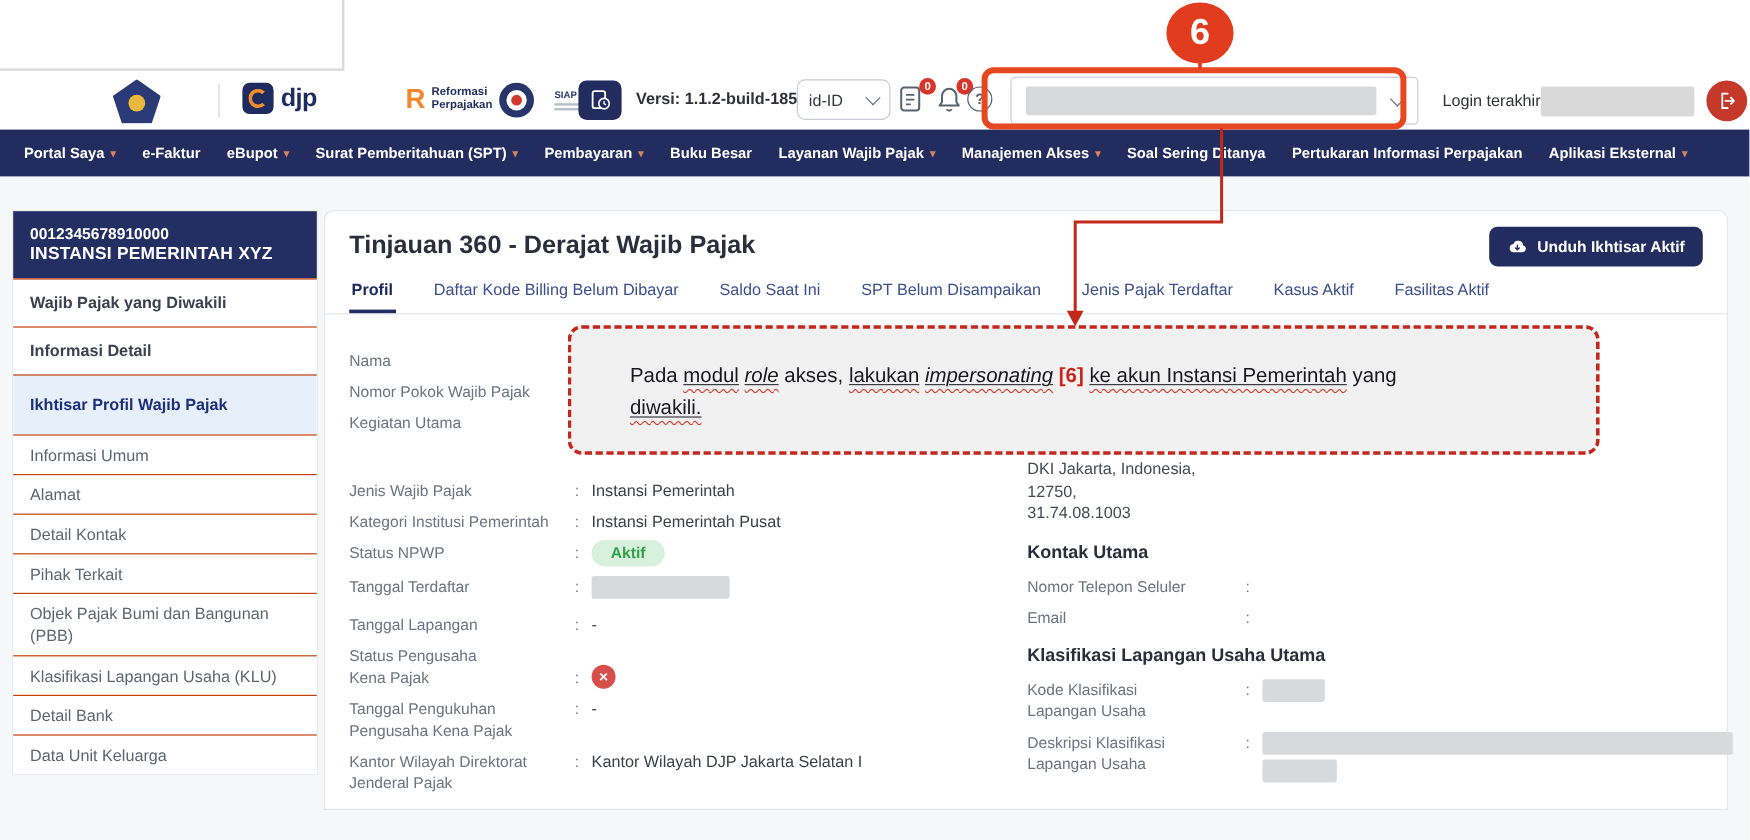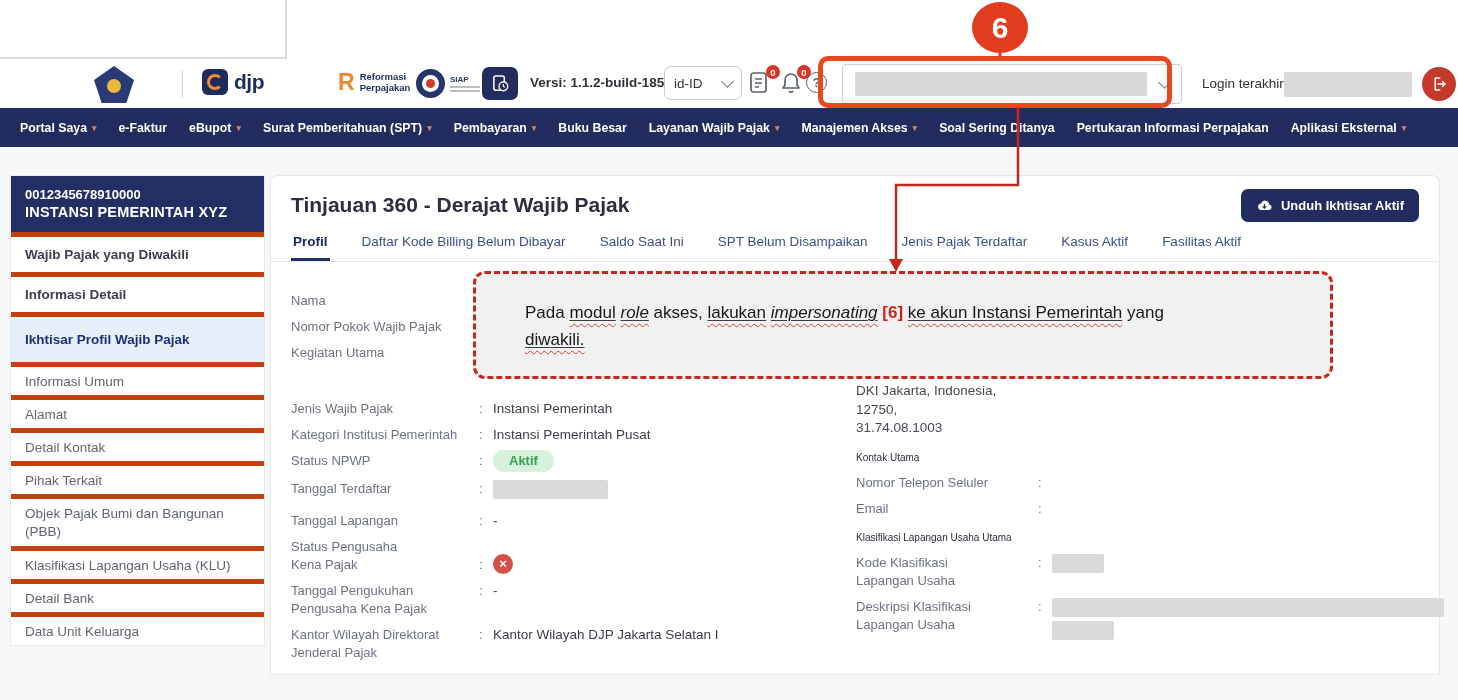--- a/index.html
+++ b/index.html
@@ -20,21 +20,21 @@
     clip-path:polygon(50% 0,100% 38%,81% 100%,19% 100%,0 38%);}
   .logo-pentagon .core{position:absolute;left:13px;top:13px;width:14px;height:14px;border-radius:50%;background:#e8b93c;}
   .logo-divider{position:absolute;left:166px;top:10px;width:1px;height:28px;background:#d2d4d8;}
   .logo-djp{position:absolute;left:186px;top:9px;display:flex;align-items:center;gap:6px;}
   .djp-ic{width:26px;height:26px;background:#1d2b5e;border-radius:6px;position:relative;}
   .djp-ic::before{content:"";position:absolute;left:5px;top:5px;width:10px;height:10px;border:3px solid #f08c2e;border-radius:50%;border-right-color:transparent;}
   .djp-txt{font-size:21px;font-weight:bold;color:#1d2b5e;letter-spacing:-0.5px;}
   .logo-ref{position:absolute;left:322px;top:10px;display:flex;align-items:center;gap:5px;}
   .ref-r{font-size:23px;font-weight:bold;color:#f0862e;line-height:24px;}
   .ref-txt{font-size:9.5px;font-weight:bold;color:#1d2b5e;line-height:11px;}
-  .logo-siap{position:absolute;left:400px;top:9px;display:flex;align-items:center;gap:5px;}
+  .logo-siap{position:absolute;left:400px;top:9px;display:flex;align-items:center;gap:17px;}
   .siap-c{width:29px;height:29px;border-radius:50%;background:#27356b;position:relative;}
   .siap-c::before{content:"";position:absolute;left:6px;top:6px;width:17px;height:17px;border-radius:50%;background:#fff;}
   .siap-c::after{content:"";position:absolute;left:10px;top:10px;width:9px;height:9px;border-radius:50%;background:#d03a2b;}
   .siap-txt{font-size:8px;font-weight:bold;color:#27356b;line-height:9px;}
   .siap-sub{width:30px;height:2px;background:#b9bdc6;margin-top:2px;}
 
   .version-btn{position:absolute;left:466px;top:7px;width:36px;height:33px;background:#222c5e;border-radius:7px;
     display:flex;align-items:center;justify-content:center;cursor:pointer;}
   .version-text{position:absolute;left:514px;top:15px;font-size:13.5px;font-weight:600;color:#2f3136;}
   .lang-select{position:absolute;left:648px;top:6px;height:34px;width:78px;border:1px solid #c7ccd3;border-radius:7px;
@@ -60,21 +60,21 @@
   .mainnav{position:absolute;left:0;top:108px;width:1458px;height:39px;background:#222c5e;z-index:20;
     display:flex;align-items:center;gap:22px;padding-left:20px;box-sizing:border-box;}
   .nitem{display:flex;align-items:center;gap:5px;color:#fff;font-size:12.3px;font-weight:bold;white-space:nowrap;cursor:pointer;}
   .caret{font-size:9px;color:#d4845a;line-height:10px;}
 
   
   .sidebar{position:absolute;left:10px;top:175px;width:255px;background:#fff;border:1px solid #e8eaed;z-index:5;box-sizing:border-box;}
   .sb-head{background:#232e63;color:#fff;padding:10px 14px;}
   .sb-npwp{font-size:13px;font-weight:bold;line-height:17px;}
   .sb-name{font-size:14.5px;font-weight:bold;line-height:19px;letter-spacing:0.2px;}
-  .sb-item{display:flex;align-items:center;padding:0 14px;border-top:5px solid #c2410c;font-size:13.5px;color:#5f6570;cursor:pointer;box-sizing:border-box;}
+  .sb-item{display:flex;align-items:center;padding:0 14px;border-top:1px solid #c2410c;font-size:13.5px;color:#5f6570;cursor:pointer;box-sizing:border-box;}
   .sb-item.first{border-top:none;}
   .sb-item.strong{height:40px;color:#3c3f4e;font-weight:bold;}
   .sb-item.active{height:50px;background:#e7f0fa;color:#1d2f7a;font-weight:bold;}
   .sb-item.norm{height:33px;}
   .sb-item.tall{height:52px;line-height:18px;align-items:center;}
 
   
   .card{position:absolute;left:270px;top:175px;width:1170px;height:500px;background:#fff;border:1px solid #e4e6e9;
     border-radius:8px 8px 0 0;z-index:5;box-sizing:border-box;}
   .card-head{height:58px;display:flex;align-items:center;justify-content:space-between;padding:0 20px;}
@@ -98,21 +98,21 @@
   .badge-aktif{display:inline-block;background:#d8f1dc;color:#34a04d;font-size:13px;font-weight:bold;
     padding:2px 16px;border-radius:12px;margin-top:-2px;}
   .xcircle{display:inline-flex;width:20px;height:20px;border-radius:50%;background:#d6504b;color:#fff;
     align-items:center;justify-content:center;font-size:13px;font-weight:bold;margin-top:-2px;}
   .bar{background:#d8d9db;border-radius:2px;height:19px;}
   .bar-tanggal{width:115px;}
   .bar-kode{width:52px;}
   .bar-desk1{width:392px;}
   .bar-desk2{width:62px;margin-top:4px;}
   .addr{font-size:13.5px;color:#454a52;line-height:18.5px;}
-  .rheading{font-size:10px;font-weight:normal;color:#2b2d3a;margin:14px 0 11px 0;}
+  .rheading{font-size:15px;font-weight:bold;color:#2b2d3a;margin:14px 0 11px 0;}
 
   
   .note-box{position:absolute;left:473px;top:271px;width:860px;height:108px;box-sizing:border-box;
     border:3px dashed #c3281c;border-radius:12px;background:#f1f1f2;z-index:40;padding:25px 0 0 49px;}
   .note-text{width:740px;font-size:17px;line-height:27px;color:#17181c;}
   .sp{text-decoration:underline wavy #d2402e 1px;text-underline-offset:5px;}
   .sp .u{text-decoration:underline solid #3a3b40 1px;text-underline-offset:2px;}
   .it{font-style:italic;}
   .ref6{color:#cf2318;font-weight:bold;}
   .hl-box{position:absolute;left:818px;top:56px;width:354px;height:52px;border:5px solid #e8481f;border-radius:10px;

